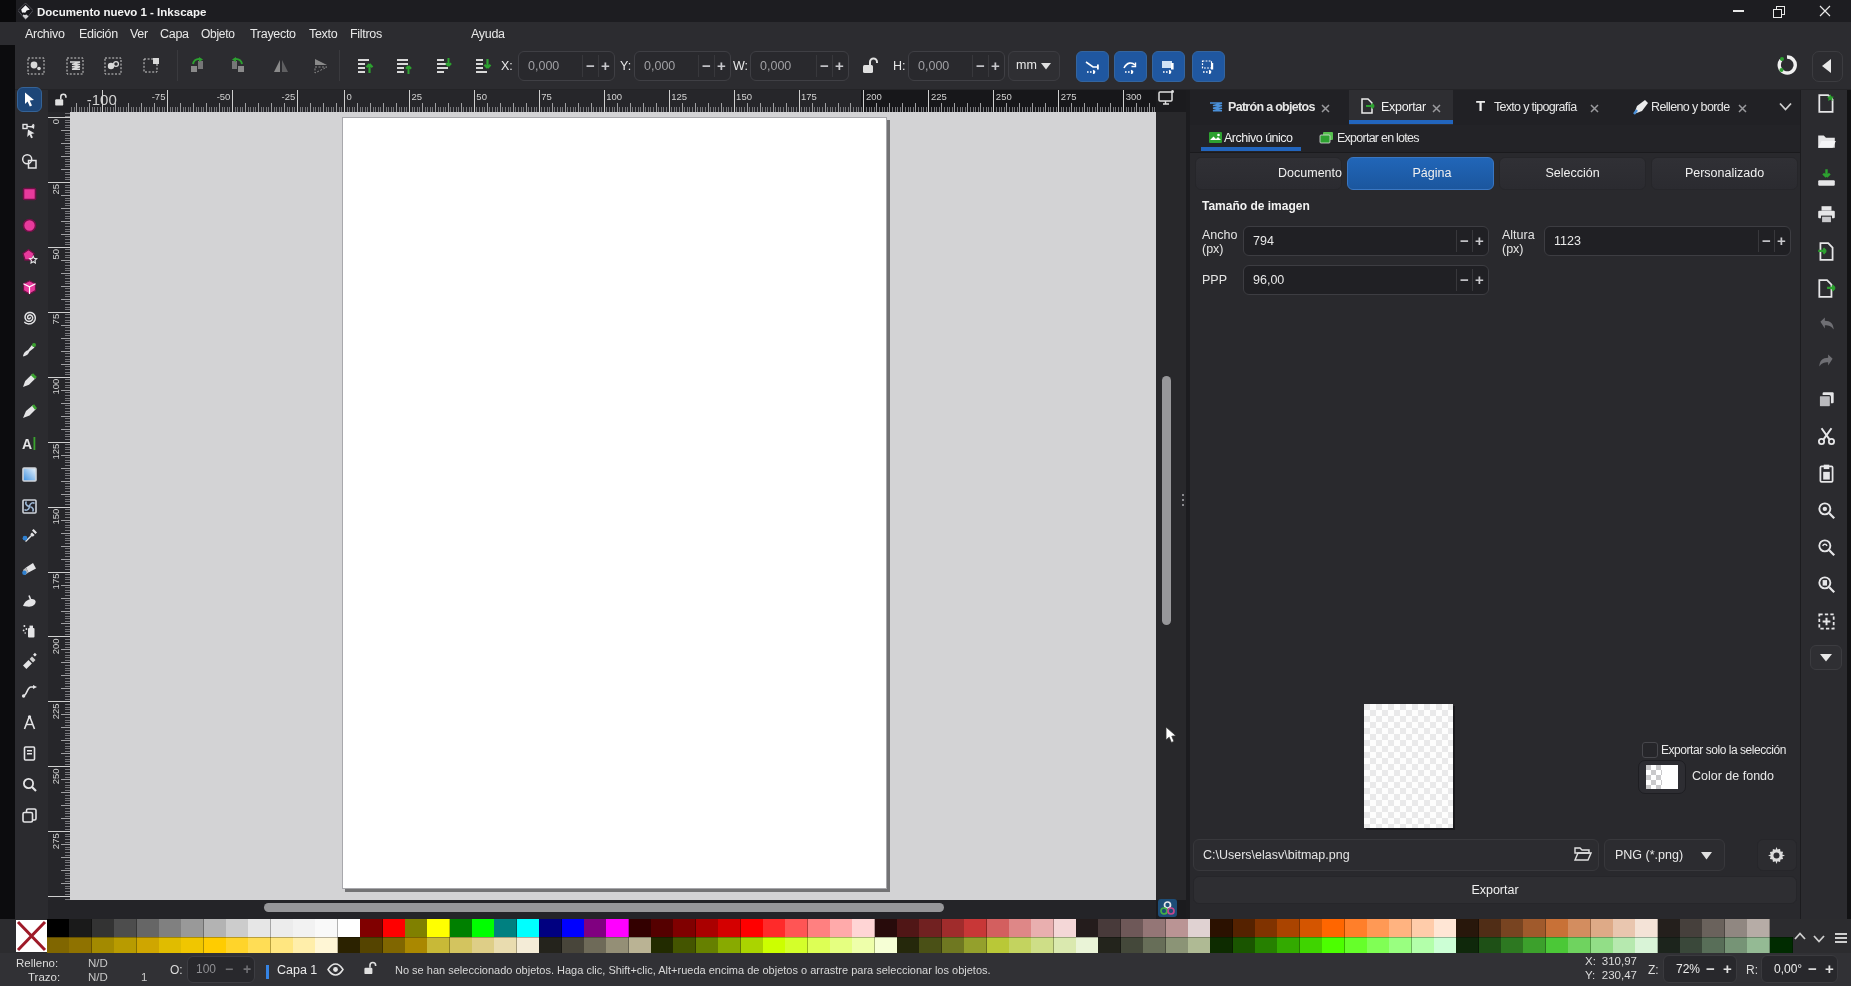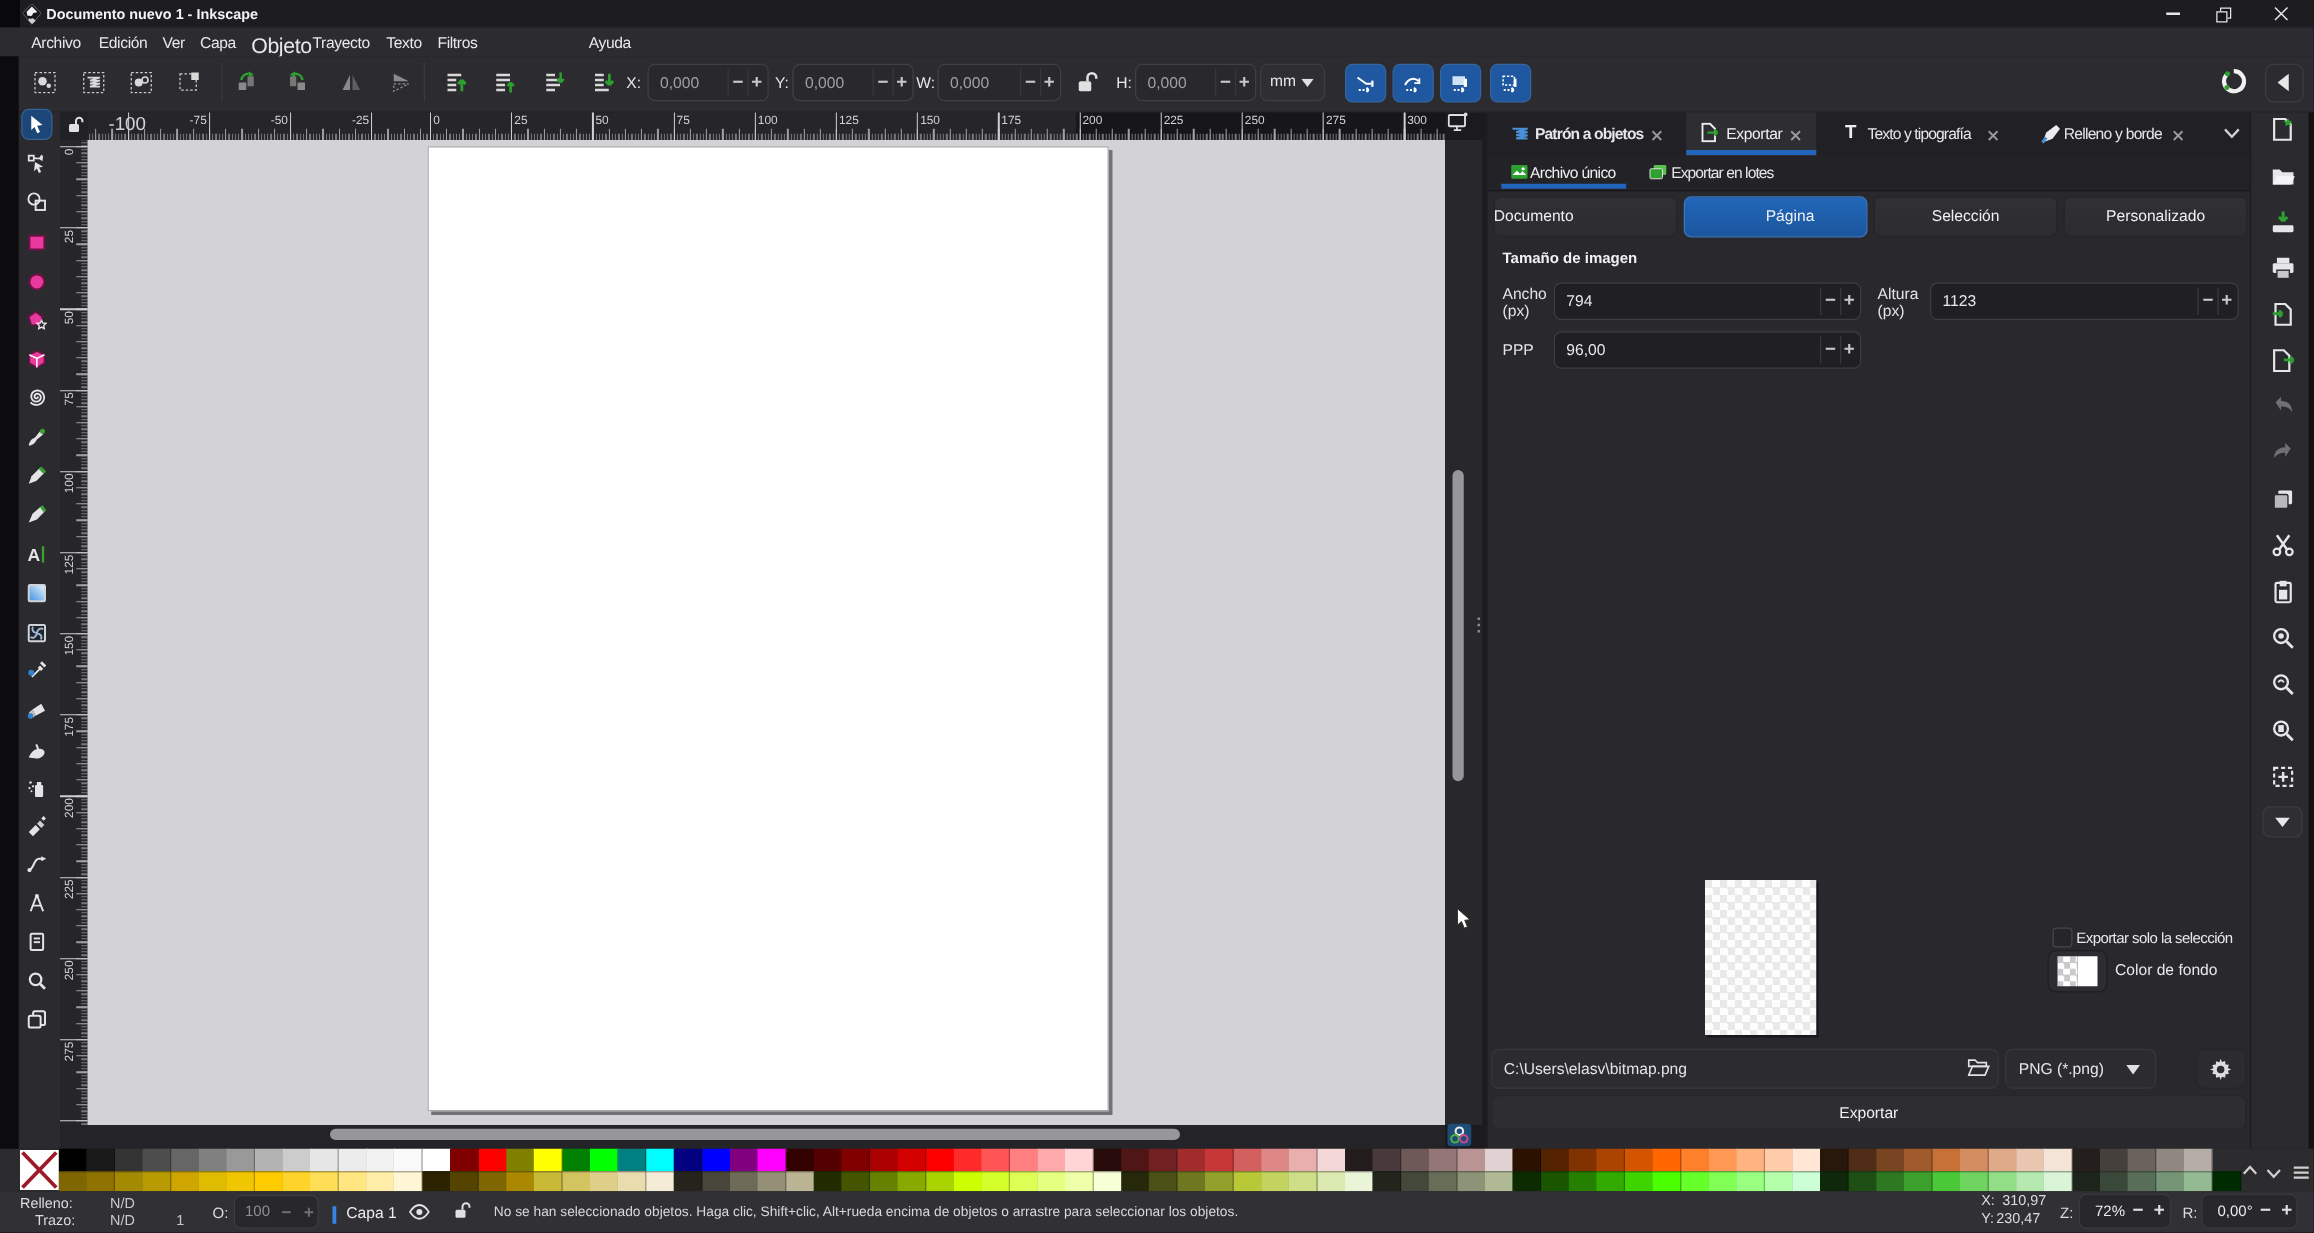--- a/index.html
+++ b/index.html
@@ -19,21 +19,21 @@
 <div class="abs" style="left:1776px;top:6px;width:9px;height:9px;border:1px solid #e8e8e8;background:#161619"></div>
 <div class="abs" style="left:1773px;top:9px;width:9px;height:9px;border:1px solid #e8e8e8;background:#161619"></div>
 <svg class="abs" style="left:1819px;top:5px" width="12" height="12" viewBox="0 0 12 12">
     <path d="M1 1 11 11M11 1 1 11" stroke="#e8e8e8" stroke-width="1.2"></path>
   </svg>
 <div class="abs" style="left:0px;top:22px;width:1851px;height:23px;background:#2c2c30;"></div>
 <div class="abs" style="left:25px;top:27px;font-size:12.5px;color:#e8e8e8;font-weight:normal;white-space:nowrap;letter-spacing:-0.3px;">Archivo</div>
 <div class="abs" style="left:79px;top:27px;font-size:12.5px;color:#e8e8e8;font-weight:normal;white-space:nowrap;letter-spacing:-0.3px;">Edición</div>
 <div class="abs" style="left:130px;top:27px;font-size:12.5px;color:#e8e8e8;font-weight:normal;white-space:nowrap;letter-spacing:-0.3px;">Ver</div>
 <div class="abs" style="left:160px;top:27px;font-size:12.5px;color:#e8e8e8;font-weight:normal;white-space:nowrap;letter-spacing:-0.3px;">Capa</div>
-<div class="abs" style="left:201px;top:27px;font-size:17px;color:#e8e8e8;font-weight:normal;white-space:nowrap;letter-spacing:-0.3px;">Objeto</div>
+<div class="abs" style="left:201px;top:27px;font-size:12px;color:#e8e8e8;font-weight:normal;white-space:nowrap;letter-spacing:-0.3px;">Objeto</div>
 <div class="abs" style="left:250px;top:27px;font-size:12.5px;color:#e8e8e8;font-weight:normal;white-space:nowrap;letter-spacing:-0.3px;">Trayecto</div>
 <div class="abs" style="left:309px;top:27px;font-size:12.5px;color:#e8e8e8;font-weight:normal;white-space:nowrap;letter-spacing:-0.3px;">Texto</div>
 <div class="abs" style="left:350px;top:27px;font-size:12.5px;color:#e8e8e8;font-weight:normal;white-space:nowrap;letter-spacing:-0.3px;">Filtros</div>
 <div class="abs" style="left:396px;top:27px;font-size:12.5px;color:#e8e8e8;font-weight:normal;white-space:nowrap;letter-spacing:-0.3px;margin-top:40px;">Extensiones</div>
 <div class="abs" style="left:471px;top:27px;font-size:12.5px;color:#e8e8e8;font-weight:normal;white-space:nowrap;letter-spacing:-0.3px;">Ayuda</div>
 <div class="abs" style="left:0px;top:45px;width:1851px;height:45px;background:#2c2c30;border-bottom:1px solid #242427;"></div>
 <div class="abs" style="left:177px;top:50px;width:1px;height:31px;background:#3a3a3e;"></div>
 <div class="abs" style="left:339px;top:50px;width:1px;height:31px;background:#3a3a3e;"></div>
 <svg class="abs" style="left:27px;top:57px" width="18" height="18" viewBox="0 0 18 18">
     <rect x="1" y="1" width="16" height="16" style="stroke:#cfcfcf;stroke-width:1;stroke-dasharray:2 1.6;fill:none"></rect>
@@ -386,21 +386,21 @@
     <circle cx="10.5" cy="4" r="1.3" fill="#fff"></circle>
   </svg>
 <div class="abs" style="left:1224px;top:131px;font-size:12.5px;color:#f0f0f0;font-weight:normal;white-space:nowrap;letter-spacing:-0.5px;">Archivo único</div>
 <div class="abs" style="left:1201px;top:147px;width:100px;height:4px;background:#2265bd;"></div>
 <svg class="abs" style="left:1319px;top:131px" width="15" height="13" viewBox="0 0 15 13">
     <rect x="4" y="1" width="10" height="8" rx="1" fill="#57c04f"></rect>
     <rect x="1" y="4" width="10" height="8" rx="1" fill="#2da130" stroke="#dddddd" stroke-width="0.8"></rect>
   </svg>
 <div class="abs" style="left:1337px;top:131px;font-size:12.5px;color:#e6e6e6;font-weight:normal;white-space:nowrap;letter-spacing:-0.75px;">Exportar en lotes</div>
 <div class="abs" style="left:1195px;top:157px;width:147px;height:33px;background:linear-gradient(#303035,#2b2b30);border:1px solid #26262a;border-radius:6px;"></div>
-<div class="abs" style="left:1195px;top:166px;width:147px;text-align:left;font-size:12.5px;color:#f0f0f0;">Documento</div>
+<div class="abs" style="left:1195px;top:166px;width:147px;text-align:right;font-size:12.5px;color:#f0f0f0;">Documento</div>
 <div class="abs" style="left:1347px;top:157px;width:147px;height:33px;background:linear-gradient(#2166b8,#1b569e);border:1px solid #3a77c2;border-radius:6px;"></div>
 <div class="abs" style="left:1347px;top:166px;width:170px;text-align:center;font-size:12.5px;color:#f0f0f0;">Página</div>
 <div class="abs" style="left:1499px;top:157px;width:147px;height:33px;background:linear-gradient(#303035,#2b2b30);border:1px solid #26262a;border-radius:6px;"></div>
 <div class="abs" style="left:1499px;top:166px;width:147px;text-align:center;font-size:12.5px;color:#f0f0f0;">Selección</div>
 <div class="abs" style="left:1651px;top:157px;width:147px;height:33px;background:linear-gradient(#303035,#2b2b30);border:1px solid #26262a;border-radius:6px;"></div>
 <div class="abs" style="left:1651px;top:166px;width:147px;text-align:center;font-size:12.5px;color:#f0f0f0;">Personalizado</div>
 <div class="abs" style="left:1202px;top:199px;font-size:12px;color:#f2f2f2;font-weight:bold;white-space:nowrap;">Tamaño de imagen</div>
 <div class="abs" style="left:1202px;top:228px;font-size:12.5px;color:#e4e4e4;font-weight:normal;white-space:nowrap;">Ancho</div>
 <div class="abs" style="left:1202px;top:242px;font-size:12.5px;color:#e4e4e4;font-weight:normal;white-space:nowrap;">(px)</div>
 <div class="ib" style="left:1243px;top:226px;width:246px;height:30px;"></div>
@@ -706,21 +706,21 @@
     <circle cx="8.5" cy="6.5" r="2.4" fill="#e4e4e4"></circle>
   </svg>
 <svg class="abs" style="left:362px;top:960px" width="16" height="17" viewBox="0 0 20 20">
     <rect x="3" y="9" width="10" height="8" rx="1.5" fill="#e0e0e0"></rect>
     <path d="M10 9V6a3.5 3.5 0 0 1 7 0v1" stroke="#e0e0e0" stroke-width="2" fill="none"></path>
   </svg>
 <div class="abs" style="left:395px;top:964px;font-size:11px;color:#d8d8d8;font-weight:normal;white-space:nowrap;">No se han seleccionado objetos. Haga clic, Shift+clic, Alt+rueda encima de objetos o arrastre para seleccionar los objetos.</div>
 <div class="abs" style="left:1585px;top:955px;font-size:11.5px;color:#dcdcdc;font-weight:normal;white-space:nowrap;">X:</div>
 <div class="abs" style="left:1597px;top:955px;font-size:11.5px;color:#dcdcdc;font-weight:normal;white-space:nowrap;width:40px;text-align:right;">310,97</div>
 <div class="abs" style="left:1585px;top:969px;font-size:11.5px;color:#dcdcdc;font-weight:normal;white-space:nowrap;">Y:</div>
-<div class="abs" style="left:1597px;top:969px;font-size:11.5px;color:#dcdcdc;font-weight:normal;white-space:nowrap;width:40px;">230,47</div>
+<div class="abs" style="left:1597px;top:969px;font-size:11.5px;color:#dcdcdc;font-weight:normal;white-space:nowrap;width:40px;text-align:right;">230,47</div>
 <div class="abs" style="left:1648px;top:963px;font-size:12px;color:#dcdcdc;font-weight:normal;white-space:nowrap;">Z:</div>
 <div class="ib" style="left:1663px;top:955px;width:74px;height:28px;background:#28282c;border-color:#3a3a3e;"></div>
 <div class="abs" style="left:1676px;top:962px;font-size:12px;color:#ececec;font-weight:normal;white-space:nowrap;">72%</div>
 <div class="mp" style="left:1706px;top:960px;font-size:15px;color:#e0e0e0;">−</div>
 <div class="mp" style="left:1723px;top:960px;font-size:15px;color:#e0e0e0;">+</div>
 <div class="abs" style="left:1746px;top:963px;font-size:12px;color:#dcdcdc;font-weight:normal;white-space:nowrap;">R:</div>
 <div class="ib" style="left:1761px;top:955px;width:77px;height:28px;background:#28282c;border-color:#3a3a3e;"></div>
 <div class="abs" style="left:1774px;top:962px;font-size:12px;color:#ececec;font-weight:normal;white-space:nowrap;">0,00°</div>
 <div class="mp" style="left:1808px;top:960px;font-size:15px;color:#e0e0e0;">−</div>
 <div class="mp" style="left:1825px;top:960px;font-size:15px;color:#e0e0e0;">+</div>

